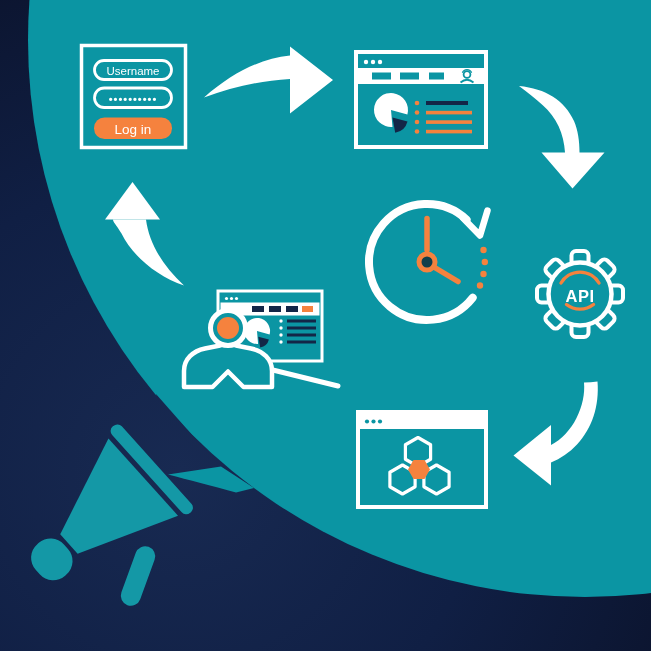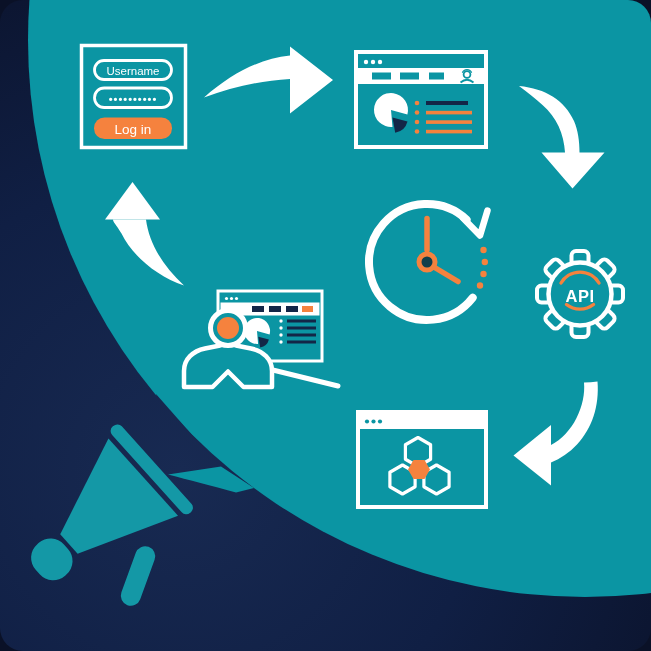--- a/index.html
+++ b/index.html
@@ -1,17 +1,17 @@
 <!DOCTYPE html>
 <html><head>
 <meta charset="utf-8">
 <style>
   html,body{margin:0;padding:0;background:#0A1127;}
   .stage{position:relative;width:651px;height:651px;overflow:hidden;
-         font-family:"Liberation Sans",sans-serif;border-radius:23px;}
+         font-family:"Liberation Sans",sans-serif;}
   svg{display:block;}
   text{font-family:"Liberation Sans",sans-serif;}
 </style>
 </head>
 <body>
 
 <div class="stage">
 <svg viewBox="0 0 651 651" width="651" height="651">
   <defs>
     <radialGradient id="bgGrad" gradientUnits="userSpaceOnUse" cx="180" cy="470" r="600">

